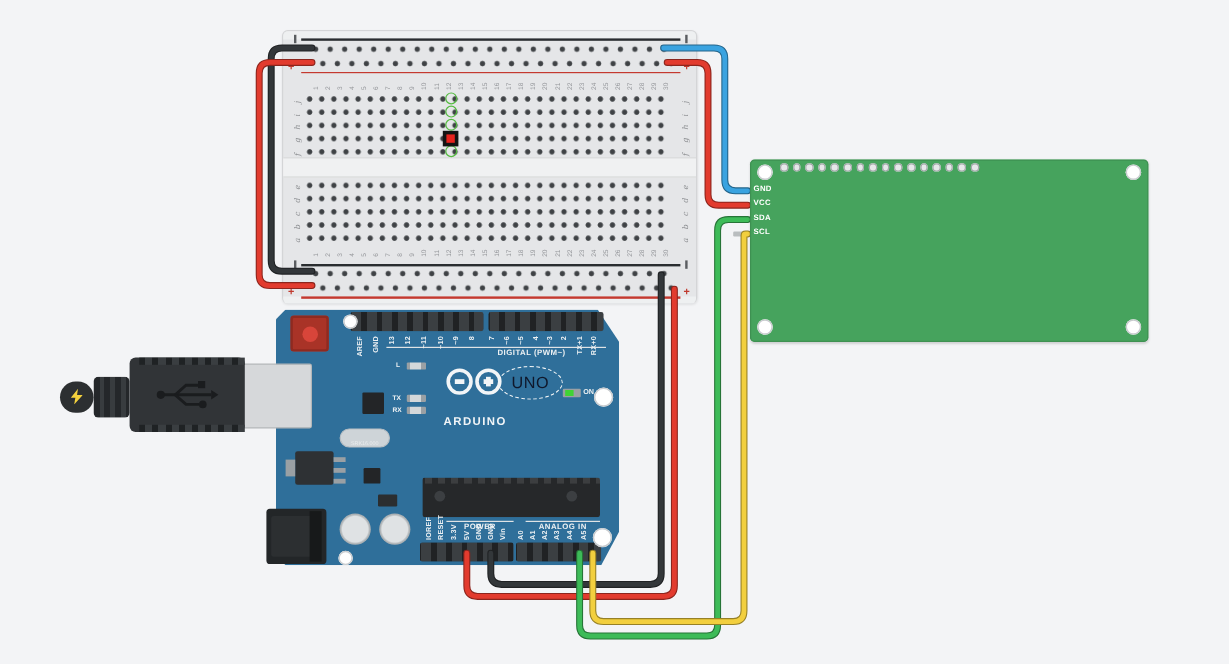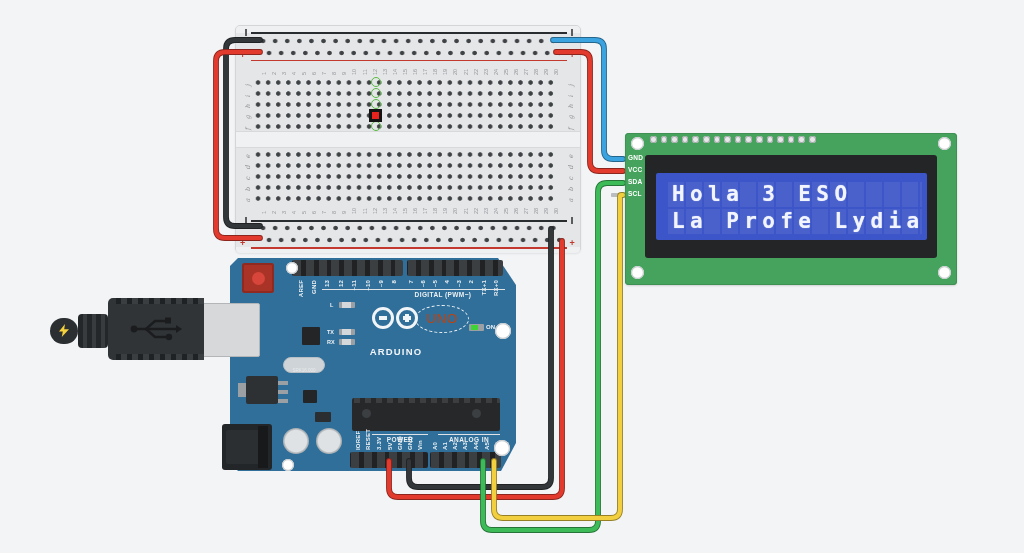--- a/index.html
+++ b/index.html
@@ -182,21 +182,21 @@
     <div class="abs" style="left:241px;top:67px;width:7px;height:5px;background:#3fd435;"></div>
     <div class="ledlab" style="left:256px;top:66px;font-size:6px;">ON</div>
 
     <div class="abs" style="left:142px;top:49px;width:22px;height:22px;border:3.2px solid #f2f5f7;border-radius:50%;box-sizing:border-box;"></div>
     <div class="abs" style="left:166px;top:49px;width:22px;height:22px;border:3.2px solid #f2f5f7;border-radius:50%;box-sizing:border-box;"></div>
     <div class="abs" style="left:149px;top:58.4px;width:8px;height:3.2px;background:#f2f5f7;"></div>
     <div class="abs" style="left:173px;top:58.4px;width:8px;height:3.2px;background:#f2f5f7;"></div>
     <div class="abs" style="left:175.4px;top:56px;width:3.2px;height:8px;background:#f2f5f7;"></div>
     <div class="abs" style="left:126px;top:88px;width:80px;text-align:center;font-size:9.5px;font-weight:bold;color:#f2f5f7;letter-spacing:1.2px;">ARDUINO</div>
     <div class="abs" style="left:185px;top:47px;width:54px;height:28px;border:1.8px dashed #eef2f4;border-radius:50%;box-sizing:border-box;text-align:center;">
-      <span style="font-size:13.5px;color:#c2410c;line-height:25px;letter-spacing:.5px;">UNO</span>
+      <span style="font-size:13.5px;color:#0f172a;line-height:25px;letter-spacing:.5px;">UNO</span>
     </div>
 
     <div class="abs" style="left:53px;top:99px;width:42px;height:16px;background:#ced4d8;border:1px solid #b9bfc4;border-radius:8px;box-sizing:border-box;text-align:center;">
       <span style="font-size:4.5px;color:rgba(255,255,255,.55);line-height:14px;">SRK16.000</span>
     </div>
     <div class="abs" style="left:16px;top:118px;width:32px;height:28px;background:#2e3134;border-radius:2px;"></div>
     <div class="abs" style="left:48px;top:123px;width:10px;height:4px;background:#9aa0a4;"></div>
     <div class="abs" style="left:48px;top:132px;width:10px;height:4px;background:#9aa0a4;"></div>
     <div class="abs" style="left:48px;top:141px;width:10px;height:4px;background:#9aa0a4;"></div>
     <div class="abs" style="left:8px;top:125px;width:8px;height:14px;background:#9aa0a4;"></div>
@@ -325,30 +325,20 @@
         <div class="lcd-dot" style="left: 99.2px; top: 3px;"></div>
         <div class="lcd-dot" style="left: 109.8px; top: 3px;"></div>
         <div class="lcd-dot" style="left: 120.4px; top: 3px;"></div>
         <div class="lcd-dot" style="left: 131px; top: 3px;"></div>
         <div class="lcd-dot" style="left: 141.6px; top: 3px;"></div>
         <div class="lcd-dot" style="left: 152.2px; top: 3px;"></div>
         <div class="lcd-dot" style="left: 162.8px; top: 3px;"></div>
         <div class="lcd-dot" style="left: 173.4px; top: 3px;"></div>
         <div class="lcd-dot" style="left: 184px; top: 3px;"></div>
       </div>
-    <div class="abs" style="left:20px;top:22px;width:292px;height:103px;background:#232527;border-radius:3px;">
-      <div class="abs" id="lcd-screen" style="left: 11px; top: 18px; width: 271px; height: 67px; border-radius: 2px; background: rgb(60, 85, 200);">
-        <div class="cellrow" style="top:9px;"></div>
-        <div class="cellrow" style="top:36px;"></div>
-        <div id="lcd-screen-text">
-          <div class="abs" style="left:16px;top:9px;">Hola 3 ESO</div>
-          <div class="abs" style="left:16px;top:36px;">La Profe Lydia</div>
-        </div>
-      </div>
-    </div>
     <div id="lcd-pin-labels">
         <div class="lcd-pinlab" style="top: 21px;">GND</div>
         <div class="lcd-pinlab" style="top: 33px;">VCC</div>
         <div class="lcd-pinlab" style="top: 45px;">SDA</div>
         <div class="lcd-pinlab" style="top: 57px;">SCL</div>
       </div>
   </div>
 
 </div>
 

